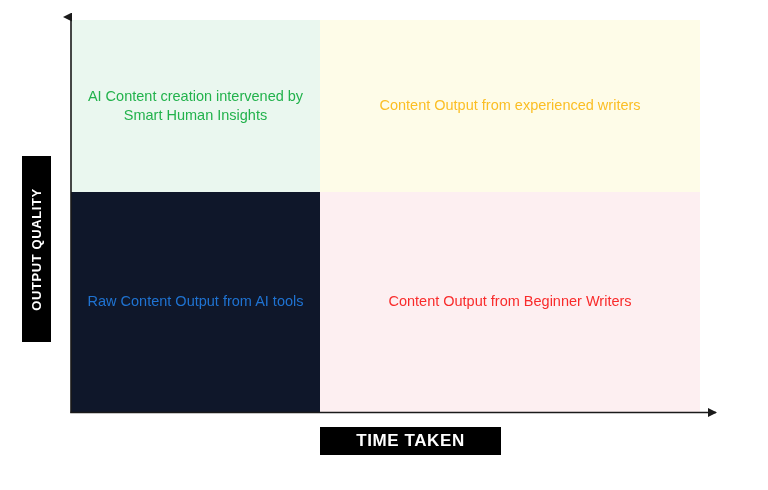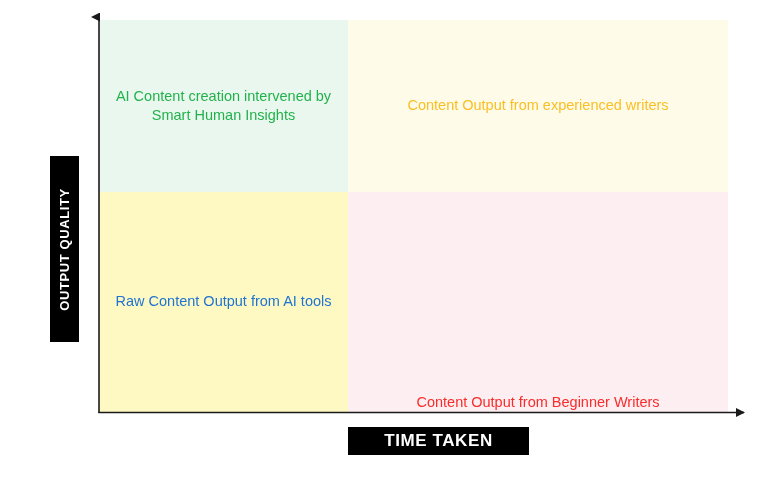--- a/index.html
+++ b/index.html
@@ -11,21 +11,20 @@
     height: 490px;
     background: #ffffff;
     font-family: "Liberation Sans", sans-serif;
     overflow: hidden;
   }
 
   #canvas {
     position: relative;
     width: 608px;
     height: 490px;
-    margin-left: 28px;
   }
 
   
   .quadrant-grid {
     position: absolute;
     left: 71px;
     top: 20px;
     width: 629px;
     height: 392px;
   }
@@ -37,21 +36,21 @@
     justify-content: center;
     padding: 0 14px;
     text-align: center;
     line-height: 1.32;
     font-size: 14.5px;
     font-weight: 400;
   }
   .q-tl { left: 0;     top: 0;     width: 249px; height: 172px; }
   .q-tr { left: 249px; top: 0;     width: 380px; height: 172px; }
   .q-bl { left: 0;     top: 172px; width: 249px; height: 220px; }
-  .q-br { left: 249px; top: 172px; width: 380px; height: 220px; align-items: flex-end; }
+  .q-br { left: 249px; top: 172px; width: 380px; height: 220px; }
 
   .q-label {
     display: block;
     max-width: 100%;
   }
 
   
   .axis-svg {
     position: absolute;
     left: 0;
@@ -103,21 +102,21 @@
   <div class="quadrant-grid">
 
     <div class="quadrant q-tl" style="background-color: rgb(234, 247, 239); color: rgb(34, 178, 76);">
       <span class="q-label">AI Content creation intervened by Smart Human Insights</span>
     </div>
 
     <div class="quadrant q-tr" style="background-color: rgb(254, 252, 232); color: rgb(251, 190, 36);">
       <span class="q-label">Content Output from experienced writers</span>
     </div>
 
-    <div class="quadrant q-bl" style="background-color: #fef9c3; color: rgb(31, 115, 210);">
+    <div class="quadrant q-bl" style="background-color: #0f172a; color: rgb(31, 115, 210);">
       <span class="q-label">Raw Content Output from AI tools</span>
     </div>
 
     <div class="quadrant q-br" style="background-color: rgb(253, 239, 241); color: rgb(249, 43, 43);">
       <span class="q-label">Content Output from Beginner Writers</span>
     </div>
 
   </div>
 
   <svg class="axis-svg" viewBox="0 0 768 490">

